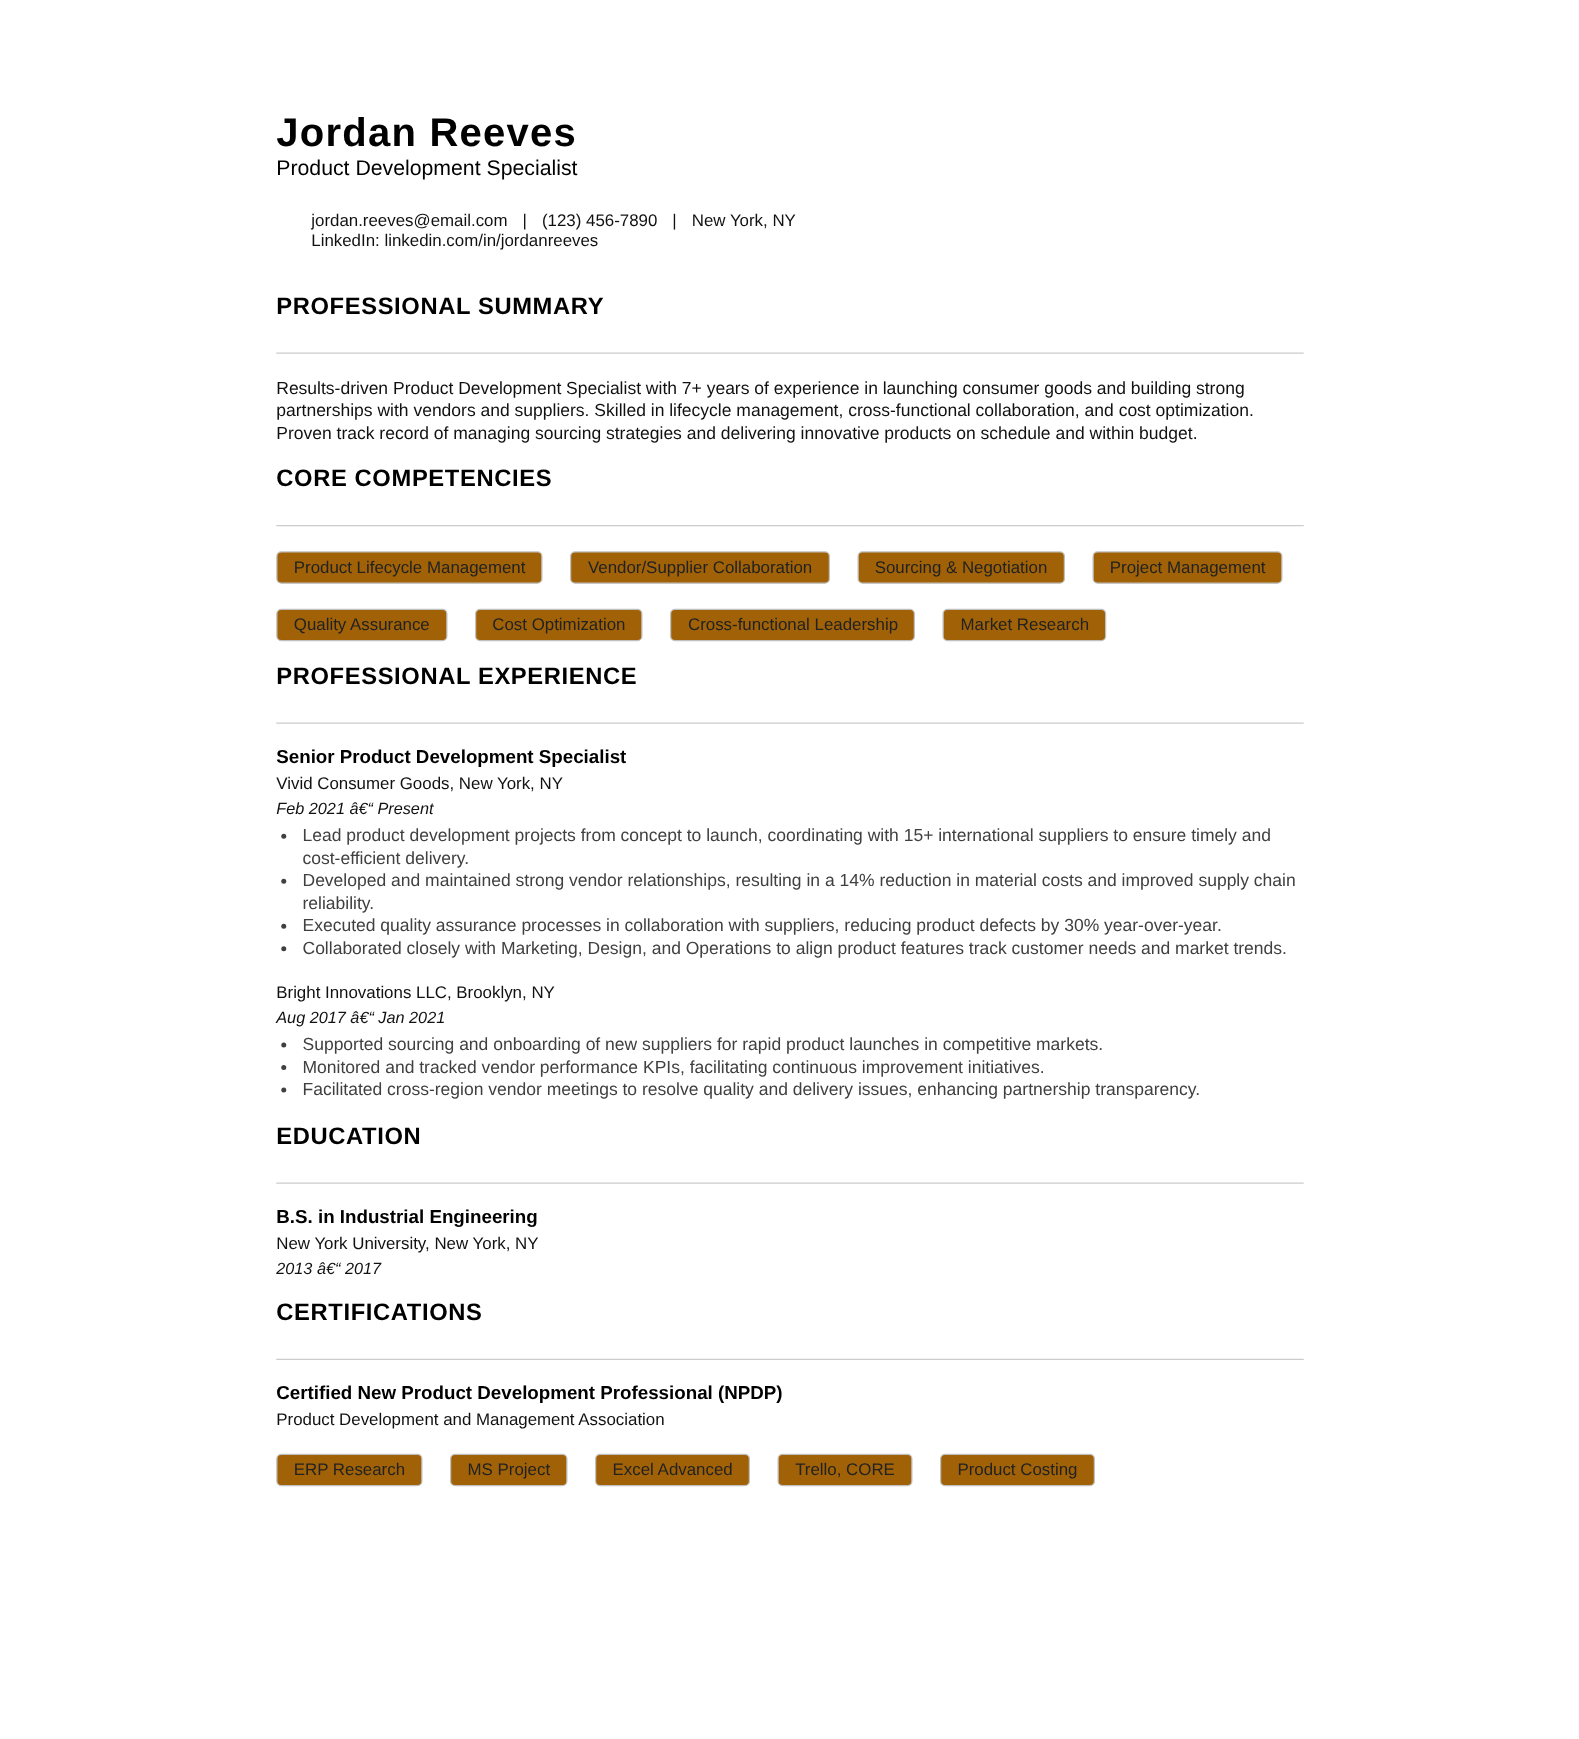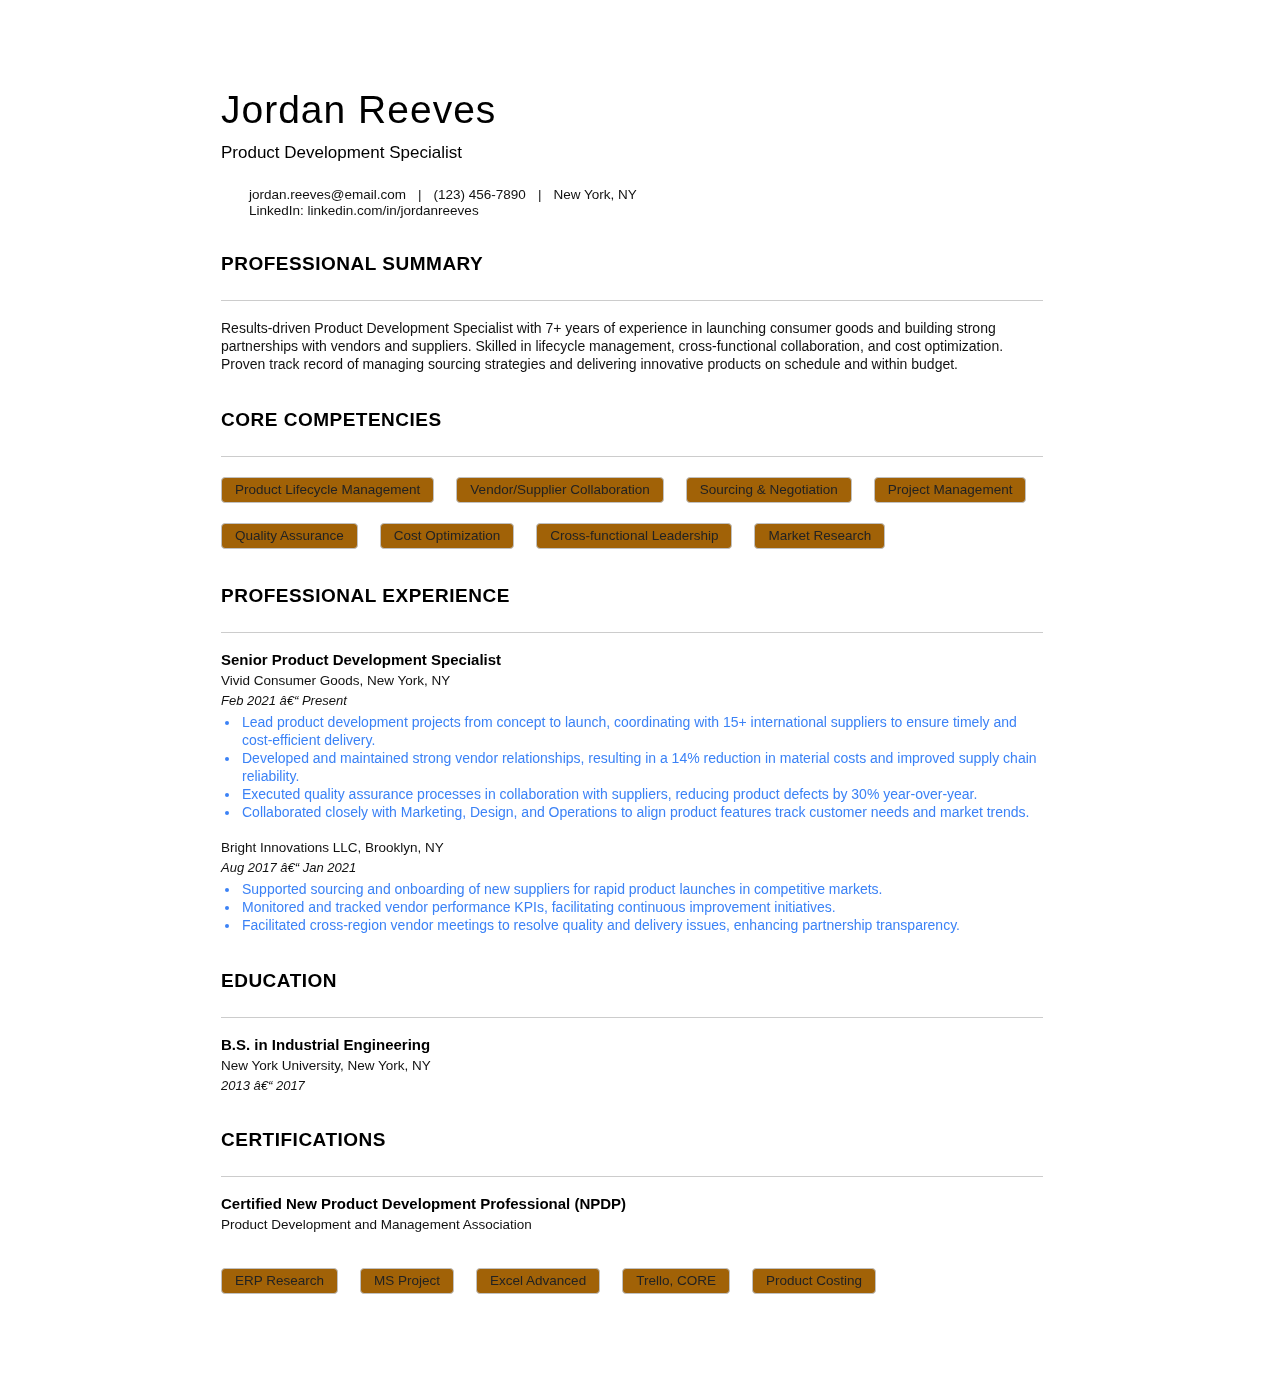--- a/index.html
+++ b/index.html
@@ -6,30 +6,29 @@
   html, body { background: #ffffff; }
   body {
     width: 1263px;
     min-height: 1391px;
     color: #000000;
     font-family: "Liberation Sans", "DejaVu Sans", sans-serif;
   }
   .page { padding: 88px 220px 80px 221px; }
 
   h1.name {
-    font-size: 39px;
-    font-weight: normal;
+    font-size: 32px;
+    font-weight: bold;
     letter-spacing: 1px;
-    margin-bottom: 11px;
   }
   .subtitle { font-size: 17px; margin-bottom: 24px; }
   .contact { font-size: 13.5px; line-height: 16px; color: #111; padding-left: 28px; }
   .contact .sep { margin: 0 12px; }
 
-  section { margin-top: 36px; }
+  section { margin-top: 18px; }
   section.first { margin-top: 34px; }
   h2.section-heading {
     font-size: 19px;
     font-weight: bold;
     letter-spacing: 0.5px;
     padding-bottom: 25px;
     border-bottom: 1px solid #cccccc;
     margin-bottom: 18px;
   }
   p.body-text { font-size: 14px; line-height: 18px; color: #111; }
@@ -49,21 +48,21 @@
     border-radius: 4px;
     color: #222;
     background: #a16207;
     white-space: nowrap;
   }
 
   .job { margin-bottom: 19px; }
   h3.entry-title { font-size: 15px; font-weight: bold; margin-bottom: 5px; }
   .entry-sub { font-size: 13.5px; margin-bottom: 5px; color: #111; }
   .entry-dates { font-size: 13px; font-style: italic; margin-bottom: 5px; color: #111; }
-  ul.bullets { margin-left: 19px; font-size: 14px; line-height: 18px; color: #3b82f6; }
+  ul.bullets { margin-left: 19px; font-size: 14px; line-height: 18px; color: #404040; }
   ul.bullets li { padding-left: 2px; }
 </style>
 </head>
 <body>
 
 <div class="page">
 
   <header>
     <h1 class="name">Jordan Reeves</h1>
     <div class="subtitle">Product Development Specialist</div>

